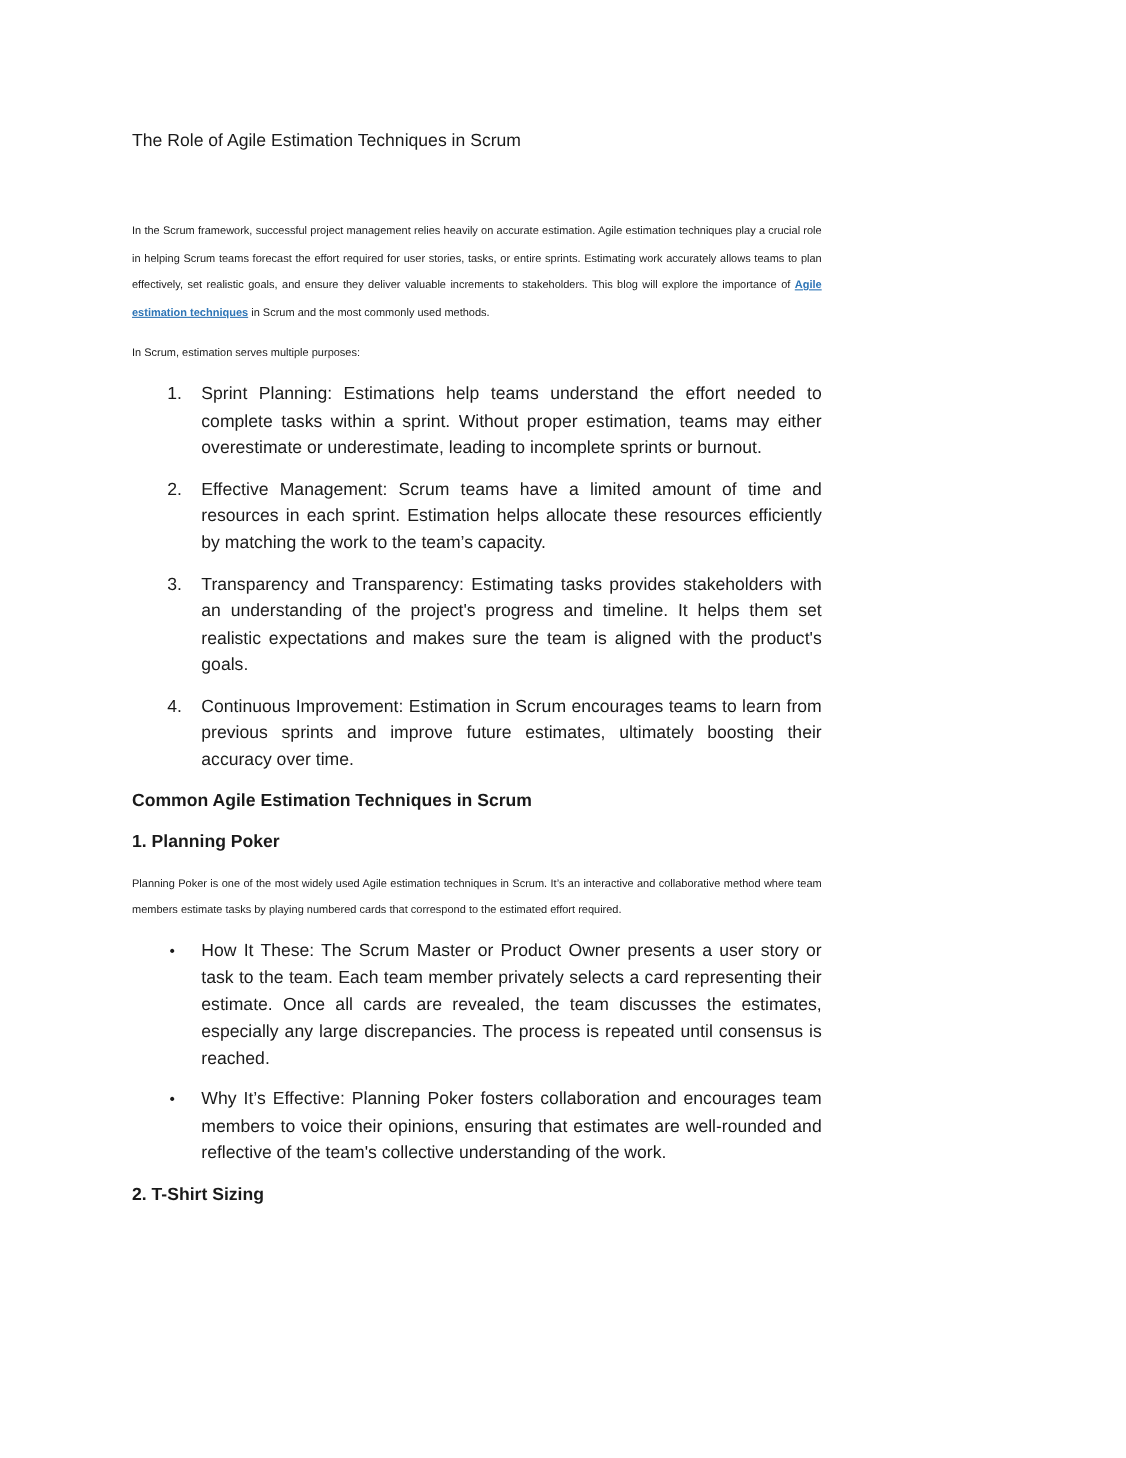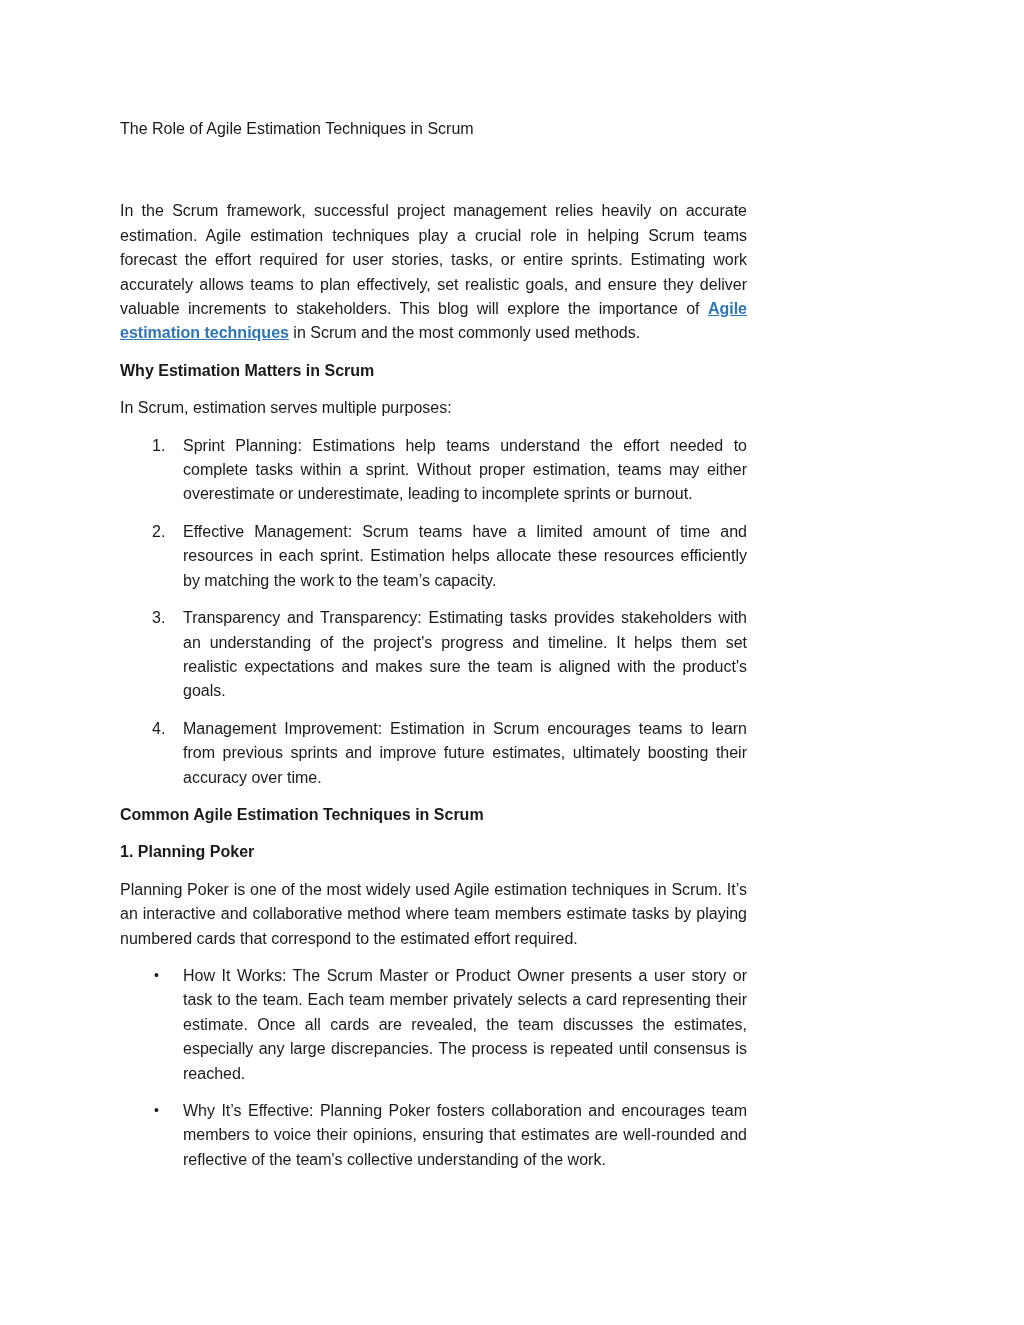--- a/index.html
+++ b/index.html
@@ -21,21 +21,21 @@
     padding: 117px 121px 0 120px;
     background: #ffffff;
   }
   .doc-title {
     font-size: 16px;
     font-weight: normal;
     line-height: 24.4px;
     margin: 0 0 58px 0;
   }
   .para {
-    font-size: 16px;
+    font-size: 10px;
     line-height: 24.4px;
     margin: 0 0 13px 0;
     text-align: justify;
   }
   .heading {
     font-size: 16px;
     font-weight: bold;
     line-height: 24.4px;
     margin: 0 0 13px 0;
   }
@@ -73,57 +73,57 @@
 </style>
 </head>
 <body>
 
 <div class="page">
 
   <h1 class="doc-title">The Role of Agile Estimation Techniques in Scrum</h1>
 
   <p class="para"><span>In the Scrum framework, successful project management relies heavily on accurate estimation. Agile estimation techniques play a crucial role in helping Scrum teams forecast the effort required for user stories, tasks, or entire sprints. Estimating work accurately allows teams to plan effectively, set realistic goals, and ensure they deliver valuable increments to stakeholders. This blog will explore the importance of </span><a class="doc-link">Agile estimation techniques</a><span> in Scrum and the most commonly used methods.</span></p>
 
-  <h2 class="heading">Why Estimation Matters in Scrum</h2>
 
   <p class="para">In Scrum, estimation serves multiple purposes:</p>
 
   <div class="list">
 
     <div class="list-item">
       <span class="list-marker">1.</span><span class="lead">Sprint Planning</span><span>: Estimations help teams understand the effort needed to complete tasks within a sprint. Without proper estimation, teams may either overestimate or underestimate, leading to incomplete sprints or burnout.</span>
     </div>
 
     <div class="list-item">
       <span class="list-marker">2.</span><span class="lead">Effective Management</span><span>: Scrum teams have a limited amount of time and resources in each sprint. Estimation helps allocate these resources efficiently by matching the work to the team’s capacity.</span>
     </div>
 
     <div class="list-item">
       <span class="list-marker">3.</span><span class="lead">Transparency and Transparency</span><span>: Estimating tasks provides stakeholders with an understanding of the project's progress and timeline. It helps them set realistic expectations and makes sure the team is aligned with the product's goals.</span>
     </div>
 
     <div class="list-item">
-      <span class="list-marker">4.</span><span class="lead">Management Improvement</span><span>: Estimation in Scrum encourages teams to learn from previous sprints and improve future estimates, ultimately boosting their accuracy over time.</span>
+      <span class="list-marker">4.</span><span class="lead">Continuous Improvement</span><span>: Estimation in Scrum encourages teams to learn from previous sprints and improve future estimates, ultimately boosting their accuracy over time.</span>
     </div>
 
   </div>
 
   <h2 class="heading">Common Agile Estimation Techniques in Scrum</h2>
 
 
   <h2 class="heading">1. Planning Poker</h2>
 
   <p class="para"><span class="lead">Planning Poker</span><span> is one of the most widely used Agile estimation techniques in Scrum. It’s an interactive and collaborative method where team members estimate tasks by playing numbered cards that correspond to the estimated effort required.</span></p>
 
   <div class="list">
 
     <div class="list-item">
-      <span class="bullet-marker">•</span><span class="lead">How It Works</span><span>: The Scrum Master or Product Owner presents a user story or task to the team. Each team member privately selects a card representing their estimate. Once all cards are revealed, the team discusses the estimates, especially any large discrepancies. The process is repeated until consensus is reached.</span>
+      <span class="bullet-marker">•</span><span class="lead">How It These</span><span>: The Scrum Master or Product Owner presents a user story or task to the team. Each team member privately selects a card representing their estimate. Once all cards are revealed, the team discusses the estimates, especially any large discrepancies. The process is repeated until consensus is reached.</span>
     </div>
 
     <div class="list-item">
       <span class="bullet-marker">•</span><span class="lead">Why It’s Effective</span><span>: Planning Poker fosters collaboration and encourages team members to voice their opinions, ensuring that estimates are well-rounded and reflective of the team's collective understanding of the work.</span>
     </div>
 
   </div>
 
+  <h2 class="heading">2. T-Shirt Sizing</h2>
 
 </div>
 
 </body></html>

